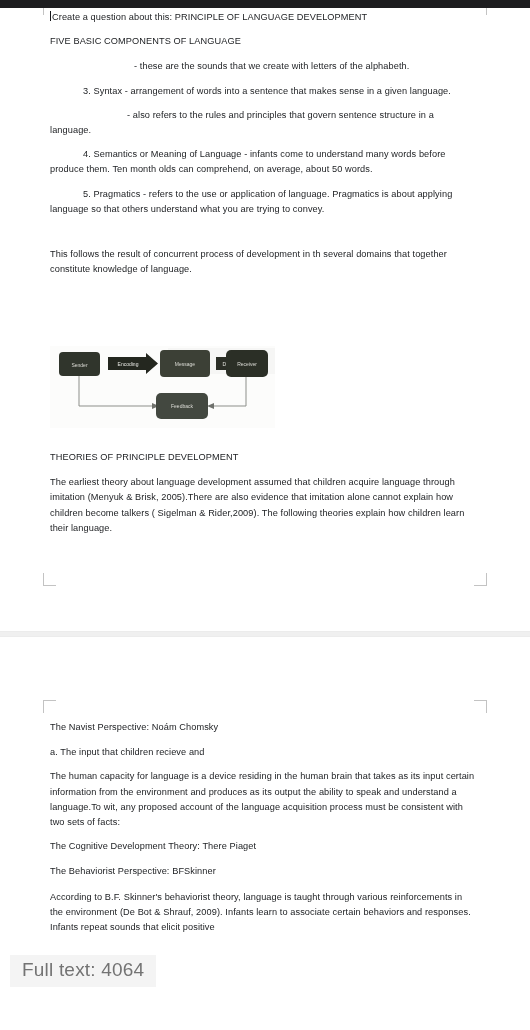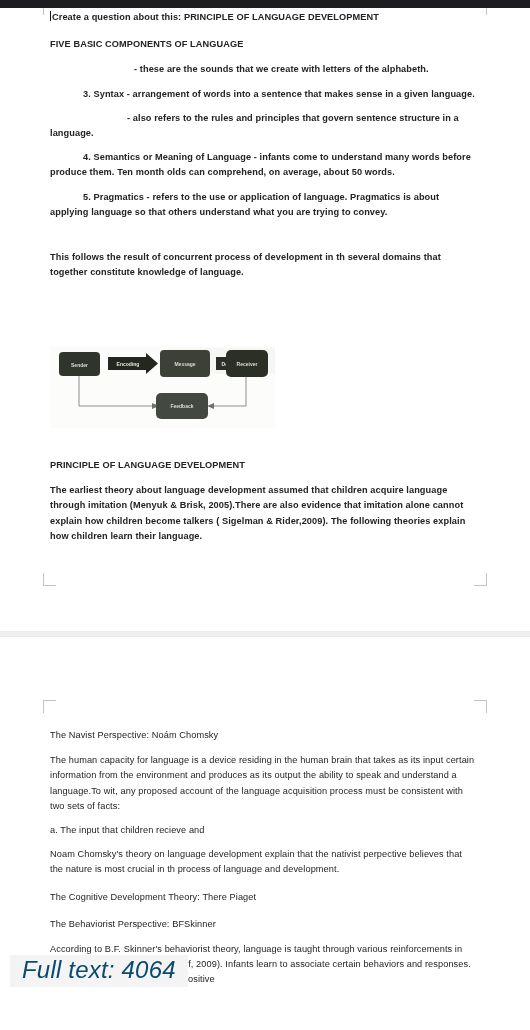--- a/index.html
+++ b/index.html
@@ -37,21 +37,21 @@
     background: #ffffff;
   }
 
   
   .page {
     position: absolute;
     left: 0;
     width: 530px;
     background: #ffffff;
   }
-  .page-one   { top: 0;   height: 623px; font-weight: bold; }
+  .page-one   { top: 0;   height: 623px; }
   .page-break {
     position: absolute;
     left: 0; top: 623px;
     width: 530px;
     height: 6px;
     background: #f0f0f0;
     border-top: 1px solid #ececec;
     border-bottom: 1px solid #ececec;
   }
   .page-two   { top: 630px; height: 400px; }
@@ -87,21 +87,21 @@
     color: #212326;
     letter-spacing: 0.01em;
   }
   .p1-body { top: 2px; }
   .p2-body { top: 78px; }
 
   p.para {
     margin: 0 0 9px 0;
     text-align: left;
   }
-  p.heading { margin: 12px 0 10px 0; }
+  p.heading { margin: 4px 0 10px 0; }
   .ind-num  { display: block; text-indent: 33px; }
   .ind-dash { display: block; text-indent: 77px; }
   .ind-dash2{ display: block; text-indent: 84px; }
 
   
   .caret {
     display: inline-block;
     width: 1px;
     height: 10px;
     background: #15161a;
@@ -120,28 +120,27 @@
   }
   .diagram-wrap svg { display: block; }
 
   
   .fulltext-badge {
     position: absolute;
     left: 10px;
     top: 955px;
     padding: 3px 12px 5px 12px;
     background: #f4f4f4;
-    color: #0c4a6e;
-    font-size: 24px;
+    color: #737373;
+    font-size: 19px;
     line-height: 24px;
     letter-spacing: 0.2px;
     white-space: nowrap;
     z-index: 30;
     font-family: "Liberation Sans", "DejaVu Sans", sans-serif;
-    font-style: italic;
   }
 </style>
 </head>
 <body>
 
 <div class="top-bar"></div>
 
 <div class="doc-scroll">
 
   <div class="page page-one">
@@ -205,42 +204,41 @@
 
         <rect x="176" y="4" width="42" height="27" rx="5" fill="#2b2f26"></rect>
         <text x="197" y="20" font-family="'Liberation Sans',sans-serif" font-size="5" fill="#dcdcd6" text-anchor="middle">Receiver</text>
 
         <rect x="106" y="47" width="52" height="26" rx="5" fill="#434840"></rect>
         <text x="132" y="62" font-family="'Liberation Sans',sans-serif" font-size="5" fill="#dcdcd6" text-anchor="middle">Feedback</text>
       </svg>
     </div>
 
     <div class="body-text" style="top:438px;">
-      <p class="para heading">PRINCIPLE OF LANGUAGE DEVELOPMENT</p>
+      <p class="para heading">THEORIES OF PRINCIPLE DEVELOPMENT</p>
       <p class="para">The earliest theory about language development assumed that children acquire language through imitation (Menyuk &amp; Brisk, 2005).There are also evidence that imitation alone cannot explain how children become talkers ( Sigelman &amp; Rider,2009). The following theories explain how children learn their language.</p>
     </div>
   </div>
 
   <div class="page-break"></div>
 
   <div class="page page-two">
 
     <div class="corner tl p2-tl"></div>
     <div class="corner tr p2-tr"></div>
 
     <div class="body-text p2-body">
 
       <p class="para heading">The Navist Perspective: Noám Chomsky</p>
 
+      <p class="para">a. The input that children recieve and</p>
+
       <p class="para">The human capacity for language is a device residing in the human brain that takes as its input certain information from the environment and produces as its output the ability to speak and understand a language.To wit, any proposed account of the language acquisition process must be consistent with two sets of facts:</p>
 
-      <p class="para">a. The input that children recieve and</p>
-
-
-      <p class="para">Noam Chomsky's theory on language development explain that the nativist perpective believes that the nature is most crucial in th process of language and development.</p>
+
 
       <p class="para heading">The Cognitive Development Theory: There Piaget</p>
 
 
       <p class="para heading">The Behaviorist Perspective: BFSkinner</p>
 
       <p class="para" style="margin-bottom:14px">According to B.F. Skinner's behaviorist theory, language is taught through various reinforcements in the environment (De Bot &amp; Shrauf, 2009). Infants learn to associate certain behaviors and responses. Infants repeat sounds that elicit positive</p>
 
     </div>
   </div>

